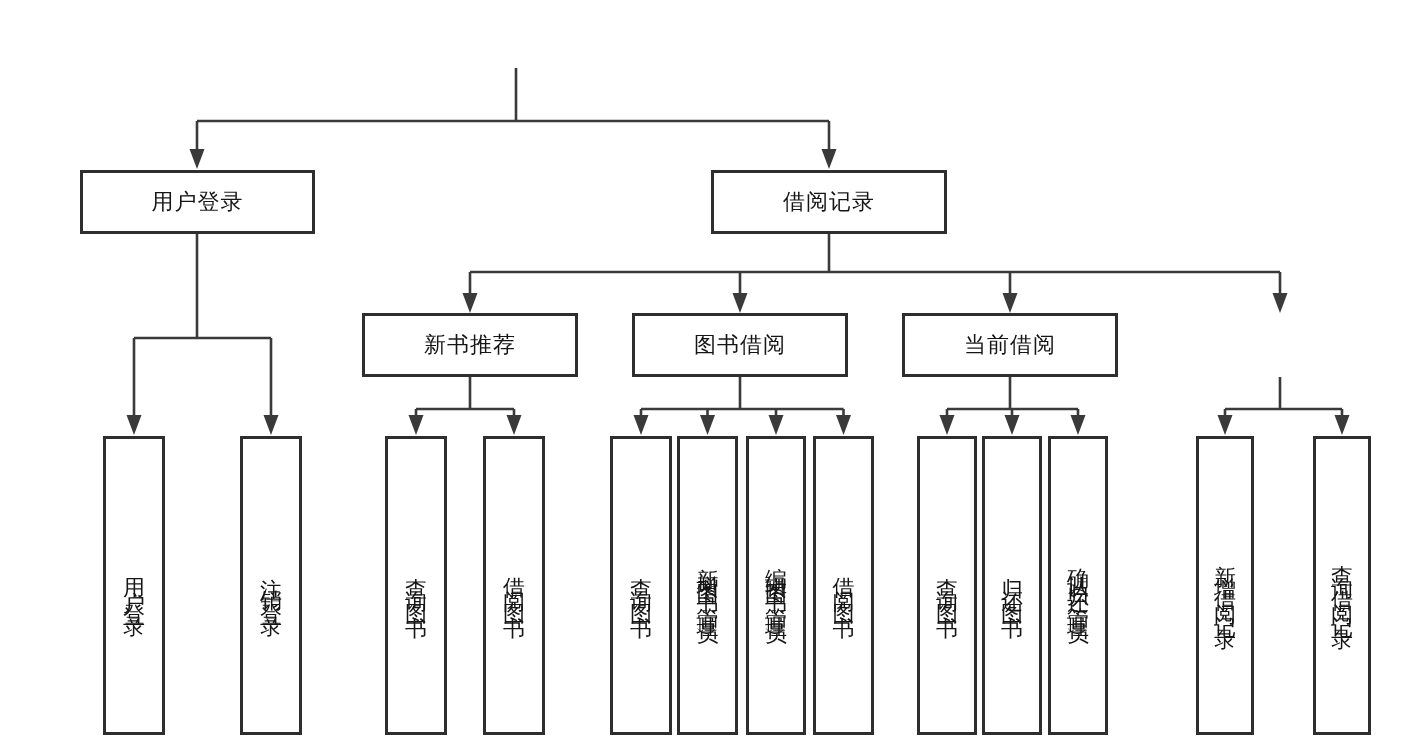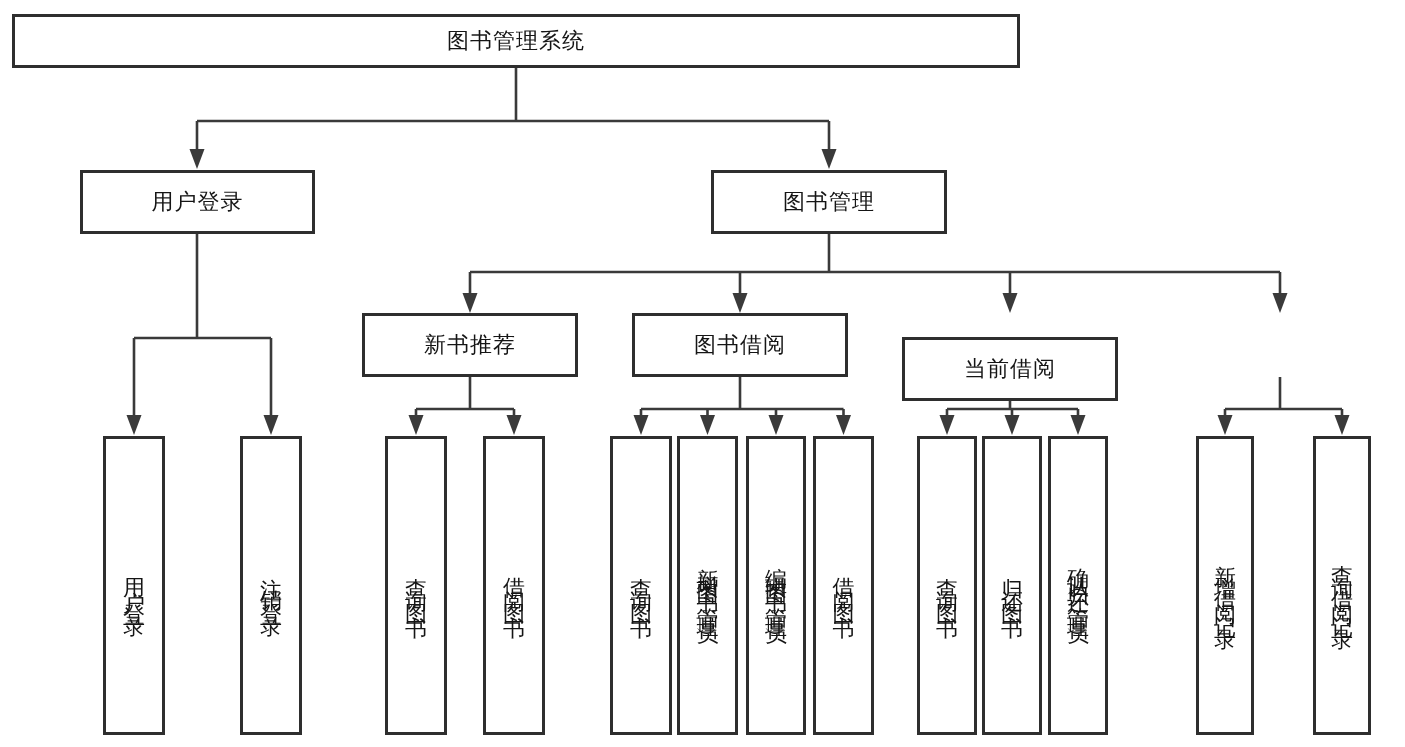--- a/index.html
+++ b/index.html
@@ -95,38 +95,35 @@
       M707.5 435 L700 415 L715 415 Z
       M776 435 L768.5 415 L783.5 415 Z
       M843.5 435 L836 415 L851 415 Z
       M947 435 L939.5 415 L954.5 415 Z
       M1012 435 L1004.5 415 L1019.5 415 Z
       M1078 435 L1070.5 415 L1085.5 415 Z
       M1225 435 L1217.5 415 L1232.5 415 Z
       M1342 435 L1334.5 415 L1349.5 415 Z"></path>
   </svg>
 
-  <div class="box hbox" style="left:12px; top:14px; width:1008px; height:54px;">
-    <span>图书管理系统</span>
-  </div>
 
   <div class="box hbox" style="left:80px; top:170px; width:235px; height:64px;">
     <span>用户登录</span>
   </div>
   <div class="box hbox" style="left:711px; top:170px; width:236px; height:64px;">
-    <span>图书管理</span>
+    <span>借阅记录</span>
   </div>
 
   <div class="box hbox" style="left:632px; top:313px; width:216px; height:64px;">
     <span>图书借阅</span>
   </div>
   <div class="box hbox" style="left:362px; top:313px; width:216px; height:64px;">
     <span>新书推荐</span>
   </div>
-  <div class="box hbox" style="left:902px; top:313px; width:216px; height:64px;margin-top:24px;">
+  <div class="box hbox" style="left:902px; top:313px; width:216px; height:64px;">
     <span>当前借阅</span>
   </div>
 
   <div class="box vbox" style="left:103px; top:436px; width:62px; height:299px;">
     <span>用户登录</span>
   </div>
   <div class="box vbox" style="left:240px; top:436px; width:62px; height:299px;">
     <span>注销登录</span>
   </div>
 

